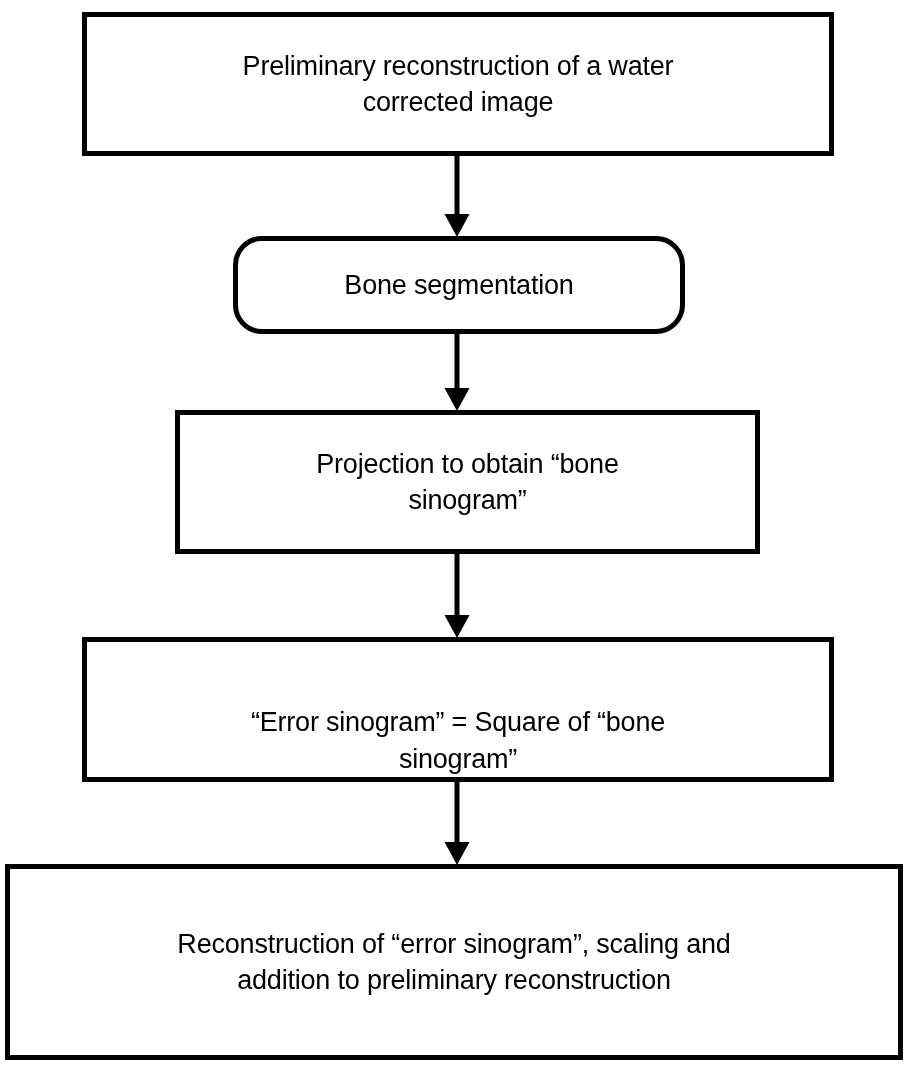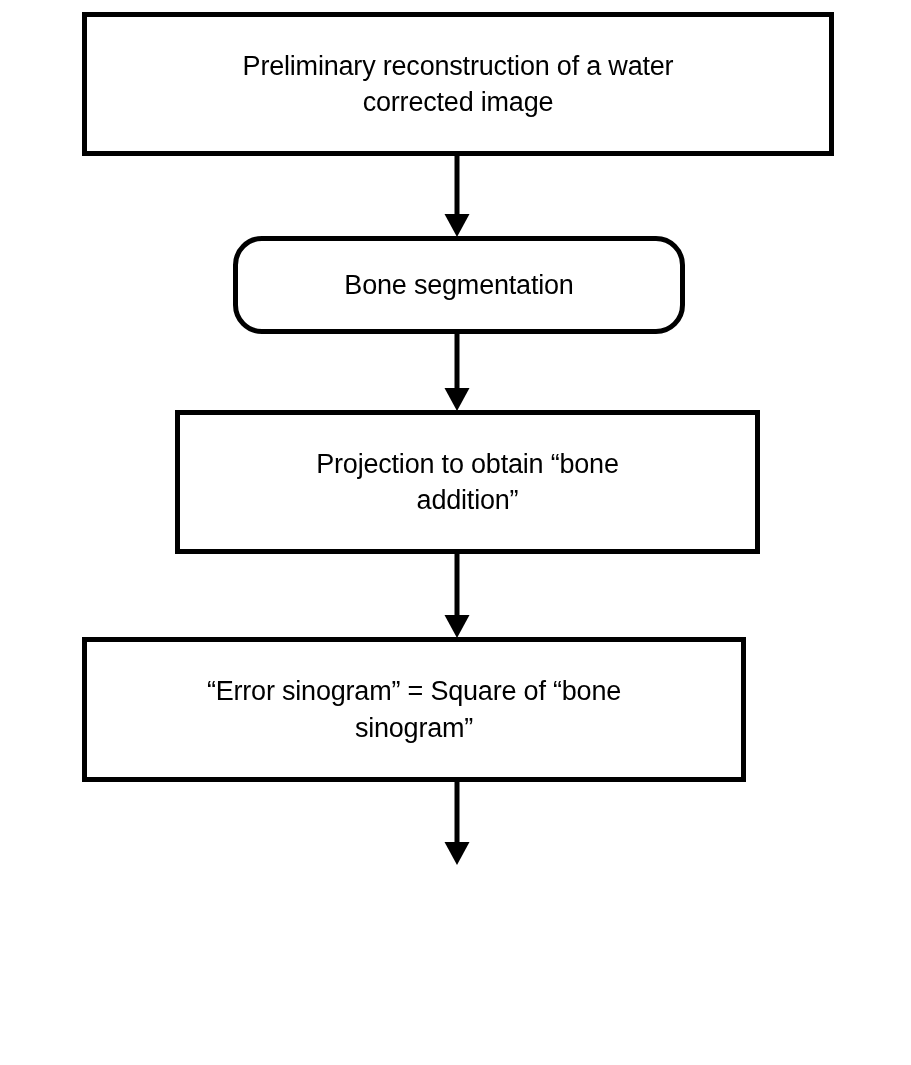--- a/index.html
+++ b/index.html
@@ -55,28 +55,32 @@
     <span class="flow-box-label">Preliminary reconstruction of a water
 corrected image</span>
   </div>
 
   <div class="flow-box" id="node-1" style="left: 233px; top: 236px; width: 452px; height: 98px; border-color: rgb(0, 0, 0); color: rgb(0, 0, 0); border-radius: 29px;">
     <span class="flow-box-label">Bone segmentation</span>
   </div>
 
   <div class="flow-box" id="node-2" style="left: 175px; top: 410px; width: 585px; height: 144px; border-color: rgb(0, 0, 0); color: rgb(0, 0, 0);">
     <span class="flow-box-label">Projection to obtain “bone
-addition”</span>
+sinogram”</span>
   </div>
 
-  <div class="flow-box" id="node-3" style="left: 82px; top: 637px; width: 664px; height: 145px; border-color: rgb(0, 0, 0); color: rgb(0, 0, 0);">
+  <div class="flow-box" id="node-3" style="left: 82px; top: 637px; width: 752px; height: 145px; border-color: rgb(0, 0, 0); color: rgb(0, 0, 0); align-items: flex-end;">
     <span class="flow-box-label">“Error sinogram” = Square of “bone
 sinogram”</span>
   </div>
 
+  <div class="flow-box" id="node-4" style="left: 5px; top: 864px; width: 898px; height: 196px; border-color: rgb(0, 0, 0); color: rgb(0, 0, 0);">
+    <span class="flow-box-label">Reconstruction of  “error sinogram”, scaling  and
+addition to preliminary reconstruction</span>
+  </div>
 
   <div class="flow-arrow" id="conn-0" style="left: 444px; top: 156px; width: 26px; height: 81px;">
       <svg width="26" height="81" viewBox="0 0 26 81">
         <rect x="10.5" y="0" width="5" height="60" fill="#000000"></rect>
         <polygon points="0.5,58 25.5,58 13,81" fill="#000000"></polygon>
       </svg>
     </div>
   <div class="flow-arrow" id="conn-1" style="left: 444px; top: 334px; width: 26px; height: 77px;">
       <svg width="26" height="77" viewBox="0 0 26 77">
         <rect x="10.5" y="0" width="5" height="56" fill="#000000"></rect>

